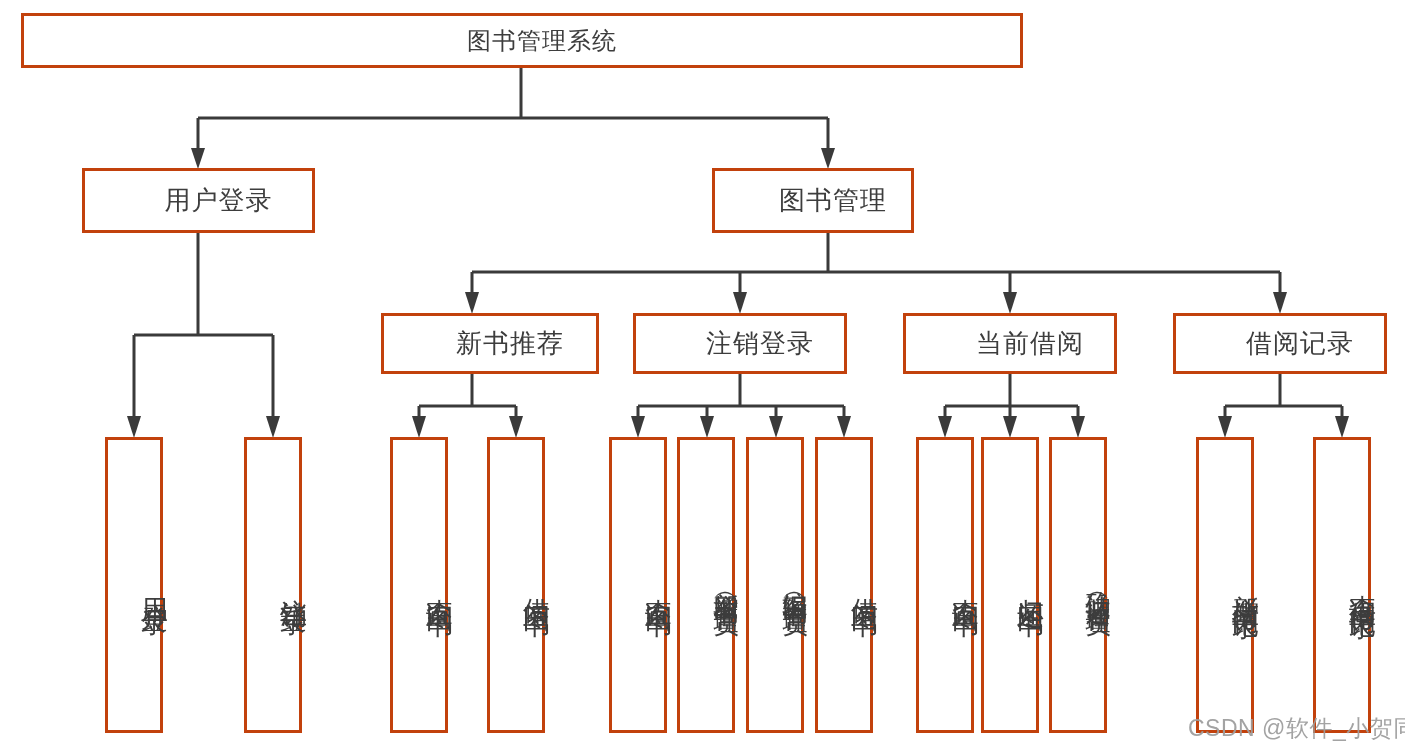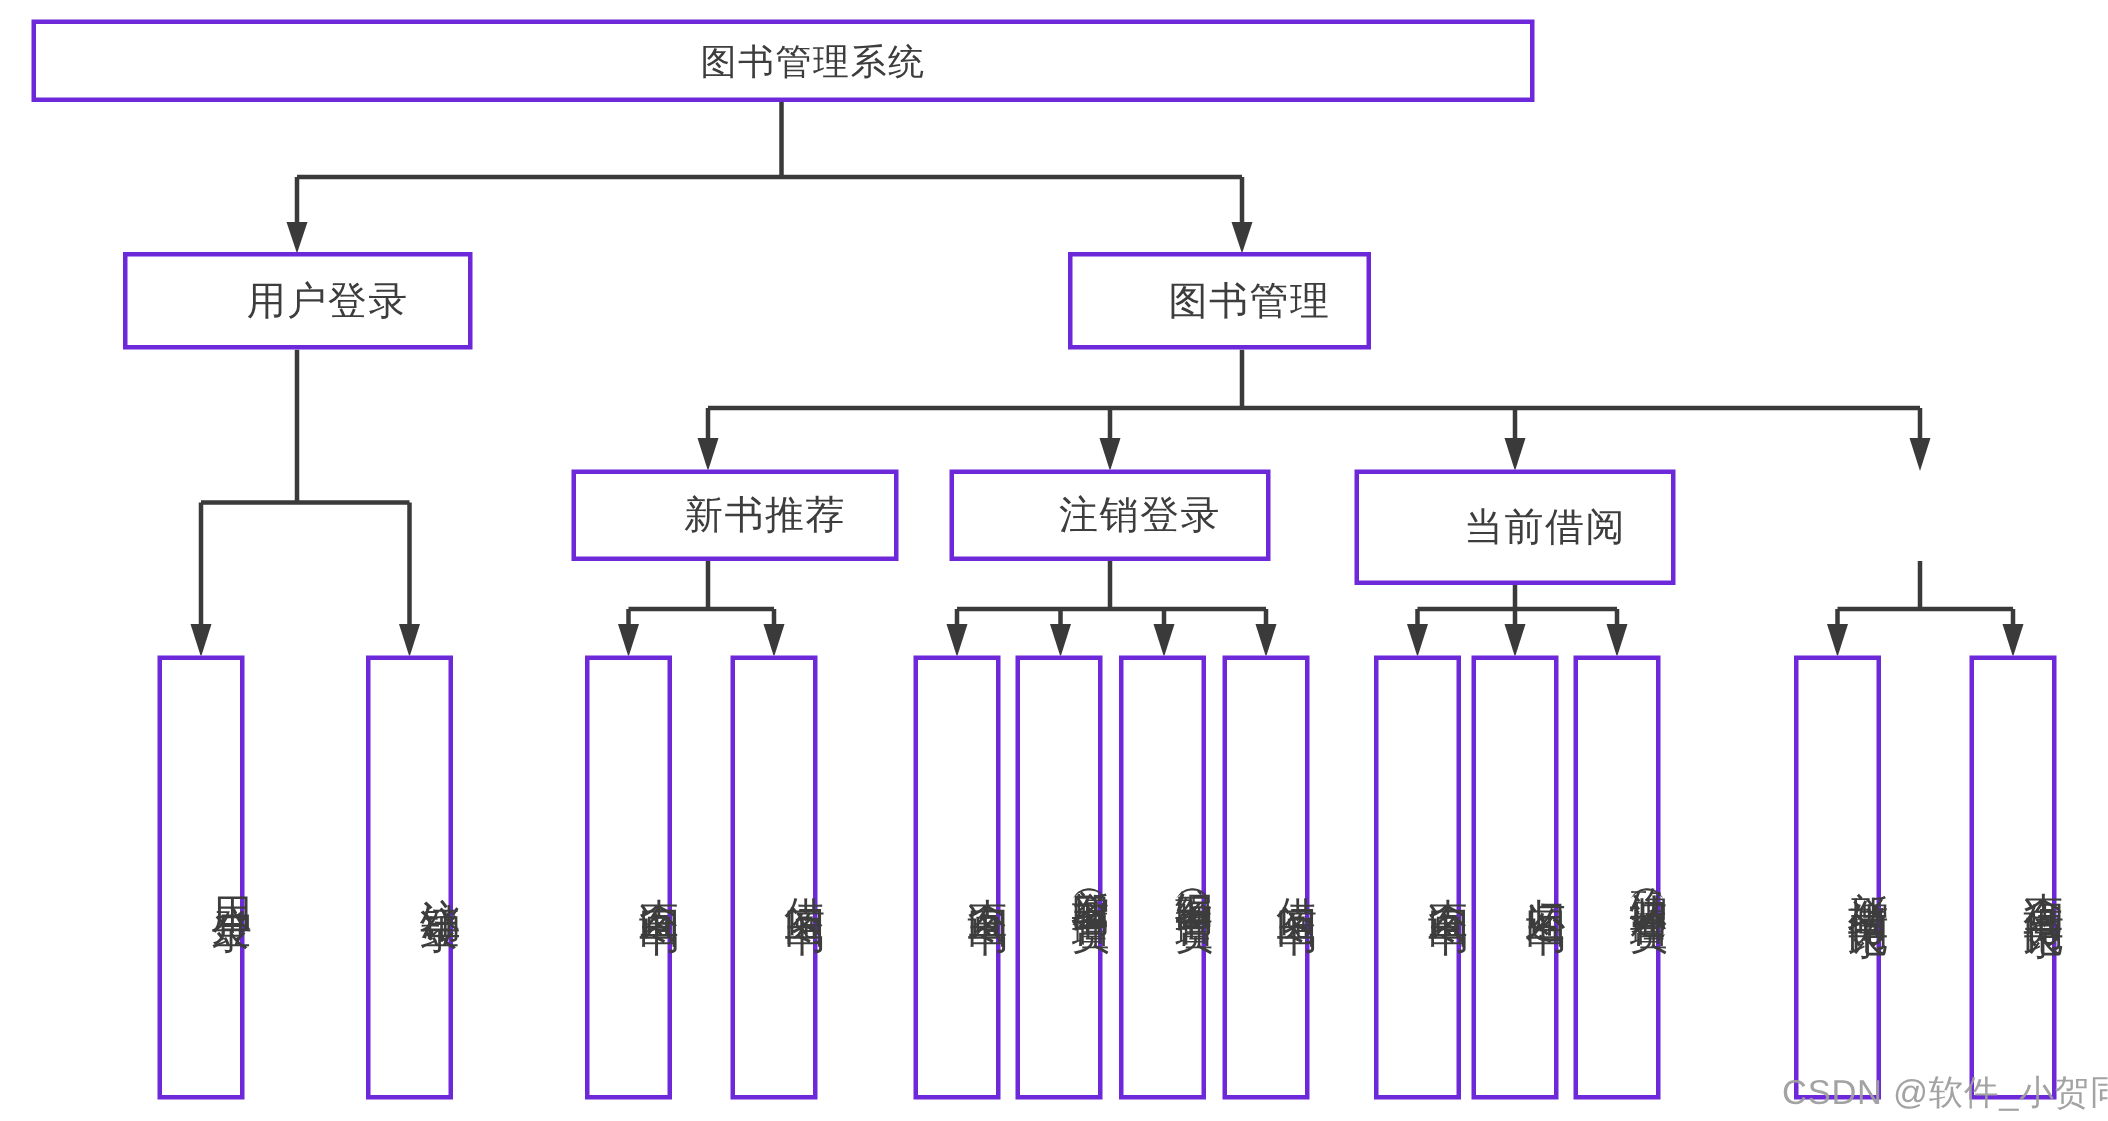--- a/index.html
+++ b/index.html
@@ -7,31 +7,31 @@
     width:1405px;height:747px;position:relative;overflow:hidden;
     background:#ffffff;
     font-family:"Liberation Sans","DejaVu Sans",sans-serif;
   }
   #stage{position:absolute;left:0;top:0;width:1405px;height:747px;}
   svg.wires{position:absolute;left:0;top:0;z-index:1;}
   .ln{fill:none;stroke:#3a3a3a;stroke-width:3;}
   .ar{fill:#3a3a3a;stroke:none;}
   .box{
     position:absolute;z-index:2;background:#ffffff;
-    border:3px solid #6d28d9;box-sizing:border-box;
+    border:3px solid #c2410c;box-sizing:border-box;
     display:flex;align-items:center;justify-content:center;
     color:#3d3d3d;text-align:center;padding-left:40px;
   }
   .root{left:21px;top:13px;width:1002px;height:55px;font-size:24px;letter-spacing:1px;}
   .lvl{font-size:26px;letter-spacing:1px;}
   .b-user{left:82px;top:168px;width:233px;height:65px;}
   .b-mgmt{left:712px;top:168px;width:202px;height:65px;}
   .b-new{left:363px;top:313px;width:218px;height:61px;margin-left:18px;}
   .b-borrow{left:633px;top:313px;width:214px;height:61px;}
-  .b-current{left:903px;top:313px;width:214px;height:77px;}
+  .b-current{left:903px;top:313px;width:214px;height:61px;}
   .b-record{left:1173px;top:313px;width:214px;height:61px;}
   .v{
     top:437px;width:58px;height:296px;
     writing-mode:vertical-rl;text-orientation:mixed;
     font-size:27px;letter-spacing:4px;line-height:1;
   }
   .v.long{font-size:25px;letter-spacing:3px;}
   .watermark{
     position:absolute;left:1188px;top:713px;z-index:5;
     font-size:23px;color:rgba(158,158,158,0.95);
@@ -94,20 +94,21 @@
   </svg>
 
   <div class="box root">图书管理系统</div>
 
   <div class="box lvl b-user">用户登录</div>
   <div class="box lvl b-mgmt">图书管理</div>
 
   <div class="box lvl b-new">新书推荐</div>
   <div class="box lvl b-borrow">注销登录</div>
   <div class="box lvl b-current">当前借阅</div>
+  <div class="box lvl b-record">借阅记录</div>
 
   <div class="box v" style="left:105px">用户登录</div>
   <div class="box v" style="left:244px">注销登录</div>
 
   <div class="box v" style="left:390px">查询图书</div>
   <div class="box v" style="left:487px">借阅图书</div>
 
   <div class="box v" style="left:609px">查询图书</div>
   <div class="box v long" style="left:677px">新增图书（管理员）</div>
   <div class="box v long" style="left:746px">编辑图书（管理员）</div>

